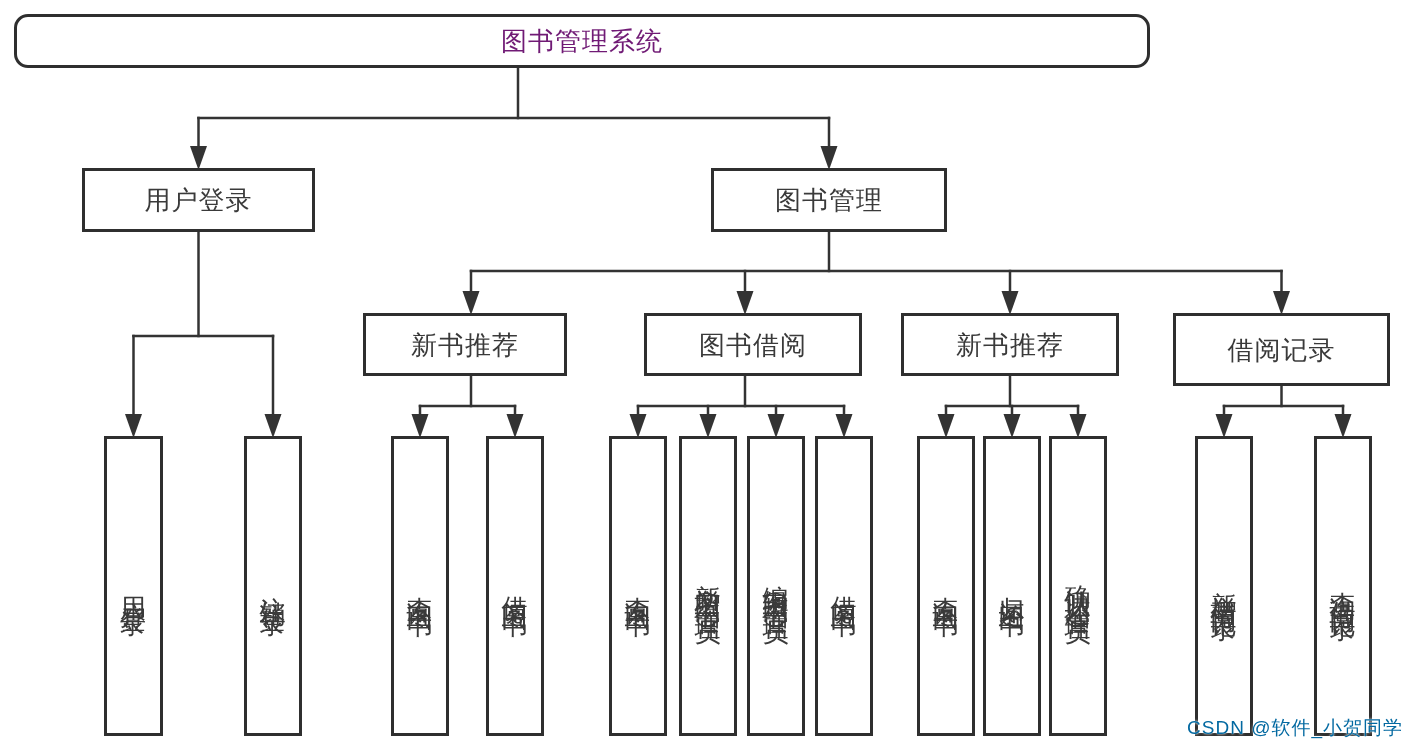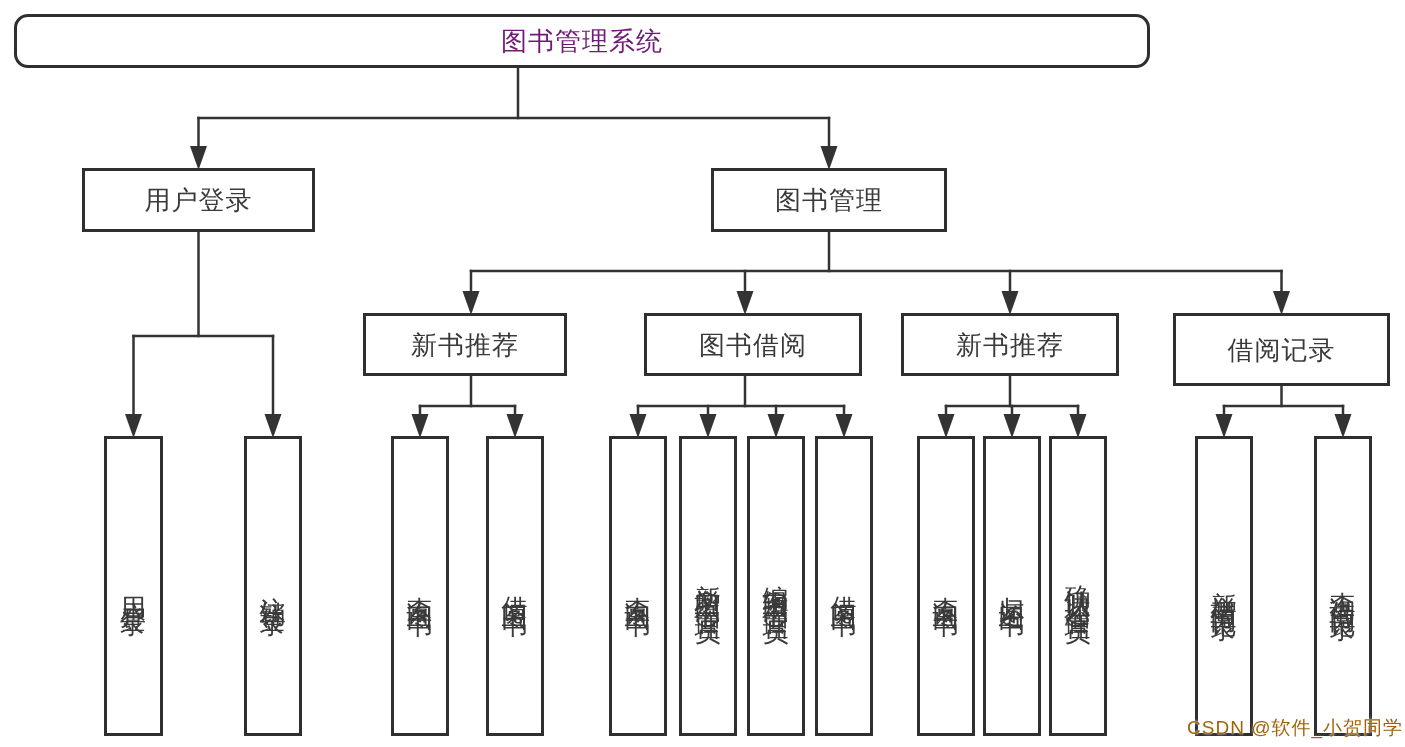--- a/index.html
+++ b/index.html
@@ -42,21 +42,21 @@
     letter-spacing: 5px;
     line-height: 1;
     white-space: pre;
   }
   .watermark {
     position: absolute;
     right: 2px;
     bottom: 6px;
     font-size: 19px;
     letter-spacing: 1px;
-    color: #a16207;
+    color: #0369a1;
     text-shadow: 0 0 3px rgba(255,255,255,0.9), 0 0 1px rgba(255,255,255,0.9);
     pointer-events: none;
   }
 </style>
 </head>
 <body>
 
 <div class="canvas">
   <svg id="connector-layer" viewBox="0 0 1405 747" xmlns="http://www.w3.org/2000/svg">
       <line x1="518" y1="67" x2="518" y2="118" stroke="#333333" stroke-width="2.5" stroke-linecap="square"></line>

